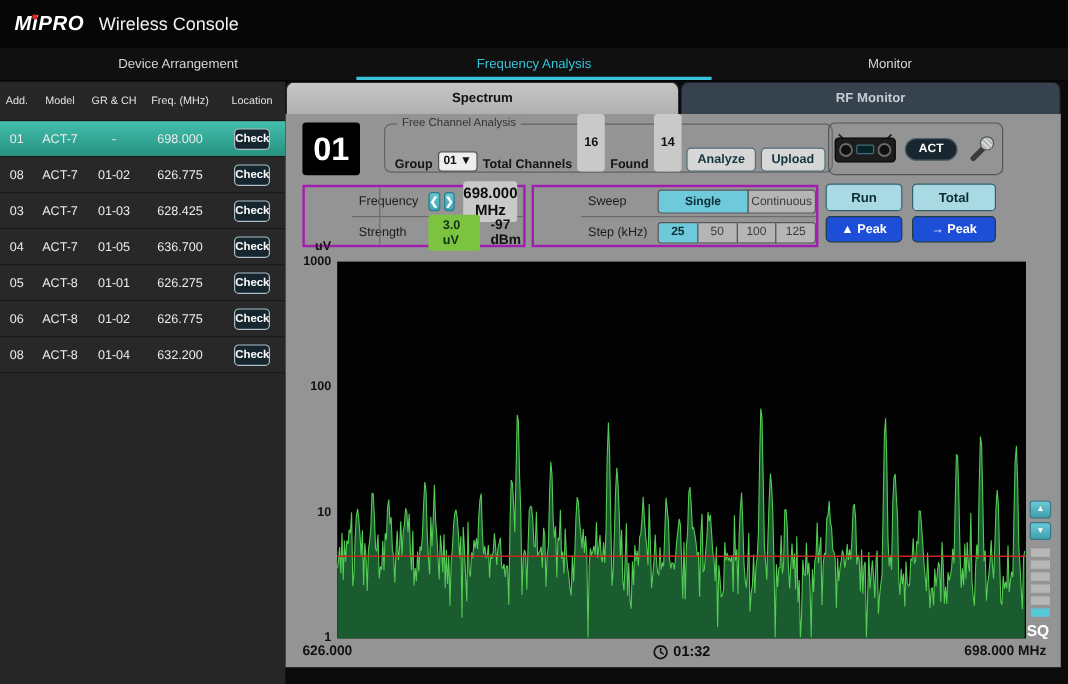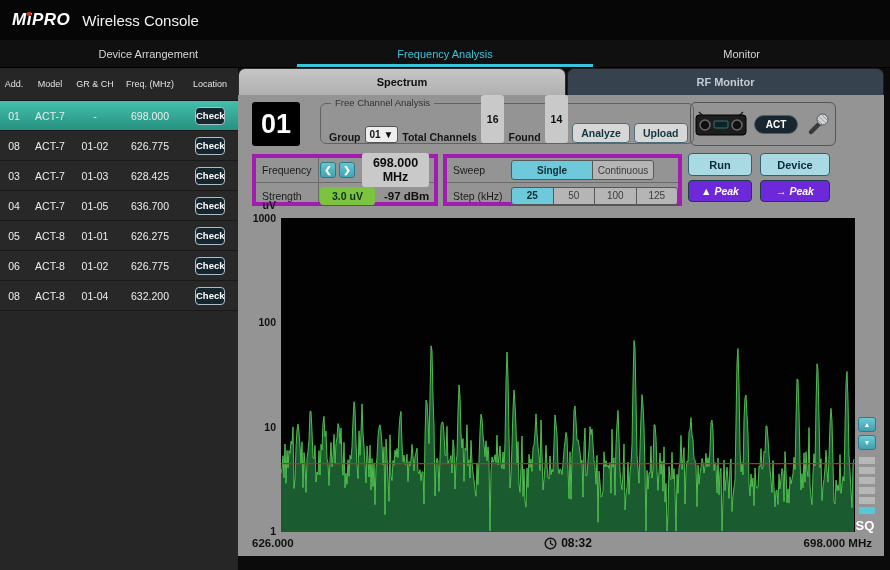--- a/index.html
+++ b/index.html
@@ -52,21 +52,21 @@
               color:#111;padding:2px 4px;white-space:nowrap;}
   .chip{background:#c9c9c9;border-radius:3px;padding:18px 6px;font-size:10.5px;font-weight:bold;color:#111;}
   .btn-light{background:#d7d7d7;border:1px solid #4e6e7a;border-radius:4px;color:#123540;font-weight:bold;
              font-size:10.5px;padding:3px 8px;}
 
   .devbox{position:absolute;left:452px;top:7px;width:146px;height:44px;border:1px solid #555;border-radius:6px;
           box-sizing:border-box;display:flex;align-items:center;justify-content:center;gap:7px;}
   .act-pill{background:#18262f;border:1px solid #4e5e66;border-radius:11px;color:#fff;font-size:10px;
             font-weight:bold;padding:3px 11px;}
 
-  .grp{position:absolute;border:4px solid #a21caf;box-sizing:border-box;}
+  .grp{position:absolute;border:2px solid #a21caf;box-sizing:border-box;padding-left:39px;}
   .grp.freq{left:14px;top:59px;width:186px;height:52px;}
   .grp.sweep{left:205px;top:59px;width:239px;height:52px;}
   .grow{height:25px;display:flex;align-items:center;box-sizing:border-box;padding-left:6px;}
   .grow.top{border-bottom:1px solid #6b6b6b;}
   .vline{position:absolute;left:62px;top:0;width:1px;height:100%;background:#6b6b6b;}
   .glabel{width:58px;font-size:10.5px;color:#1c1c1c;flex:none;}
   .sm-btn{width:16px;height:16px;margin-right:3px;background:linear-gradient(#66c6d3,#3fa4b3);
           border:1px solid #2c7b89;border-radius:3px;color:#fff;font-size:9px;font-weight:bold;
           display:flex;align-items:center;justify-content:center;padding:0;}
   .freq-value{flex:1;margin:0 5px 0 4px;background:#c9c9c9;border-radius:3px;text-align:center;
@@ -79,22 +79,22 @@
   .seg+.seg{margin-left:-1px;}
   .seg.active{background:#6ec9da;color:#0d2d36;font-weight:bold;}
   .seg.sw{width:82px;}.seg.sw2{width:62px;}
   .seg.st{width:43px;height:18px;}
   .rleft{border-radius:3px 0 0 3px;}.rright{border-radius:0 3px 3px 0;}
 
   .btn-run{position:absolute;width:64px;height:23px;background:#a9d9e3;border:1px solid #31616f;
            border-radius:4px;color:#0c2c38;font-weight:bold;font-size:11px;}
   #run{left:450px;top:58px;}
   #clear{left:522px;top:58px;width:70px;}
-  .btn-peak{position:absolute;width:64px;height:22px;background:#6d28d9;border:1px solid #1f3c49;
-            border-radius:4px;color:#fff;font-weight:bold;font-size:10.5px;font-style:italic;}
+  .btn-peak{position:absolute;width:64px;height:22px;background:#1d4ed8;border:1px solid #1f3c49;
+            border-radius:4px;color:#fff;font-weight:bold;font-size:10.5px;}
   #peak-up{left:450px;top:85px;}
   #peak-fwd{left:522px;top:85px;width:70px;}
 
   
   .ylab{position:absolute;width:36px;text-align:right;font-size:10.5px;font-weight:bold;color:#111;left:2px;}
   #yl-uv{top:104px;}#yl-1000{top:117px;}#yl-100{top:221px;}#yl-10{top:326px;}#yl-1{top:430px;}
   .chart{position:absolute;left:43px;top:123px;width:574px;height:314px;background:#020202;}
   .chart svg{display:block;width:100%;height:100%;}
   .x-start{position:absolute;left:14px;top:442px;font-size:11.5px;font-weight:bold;color:#111;}
   .x-end{position:absolute;right:12px;top:442px;font-size:11.5px;font-weight:bold;color:#111;}
@@ -260,21 +260,21 @@
       <div class="grow">
         <span class="glabel">Step (kHz)</span>
         <button class="seg st active rleft">25</button>
         <button class="seg st">50</button>
         <button class="seg st">100</button>
         <button class="seg st rright">125</button>
       </div>
     </div>
 
     <button class="btn-run" id="run">Run</button>
-    <button class="btn-run" id="clear">Device</button>
+    <button class="btn-run" id="clear">Total</button>
     <button class="btn-peak" id="peak-up">▲ Peak</button>
     <button class="btn-peak" id="peak-fwd">→ Peak</button>
 
     <span class="ylab" id="yl-uv">uV</span>
     <span class="ylab" id="yl-1000">1000</span>
     <span class="ylab" id="yl-100">100</span>
     <span class="ylab" id="yl-10">10</span>
     <span class="ylab" id="yl-1">1</span>
 
     <div class="chart">
@@ -284,21 +284,21 @@
         <line id="squelch-line" x1="0" x2="574" stroke-width="1.2" y1="245.6" y2="245.6" stroke="#c32a1e"></line>
       </svg>
     </div>
 
     <span class="x-start">626.000</span>
     <div class="clockrow">
       <svg width="13" height="13" viewBox="0 0 14 14">
         <circle cx="7" cy="7" r="5.7" fill="none" stroke="#151515" stroke-width="1.6"></circle>
         <path d="M7 3.6 V7 L9.4 8.5" fill="none" stroke="#151515" stroke-width="1.4" stroke-linecap="round"></path>
       </svg>
-      <span>08:32</span>
+      <span>01:32</span>
     </div>
     <span class="x-end">698.000 MHz</span>
 
     <button class="sqbtn" id="sq-up">▲</button>
     <button class="sqbtn" id="sq-down">▼</button>
     <div class="meter">
       <div class="mseg"></div>
       <div class="mseg"></div>
       <div class="mseg"></div>
       <div class="mseg"></div>

